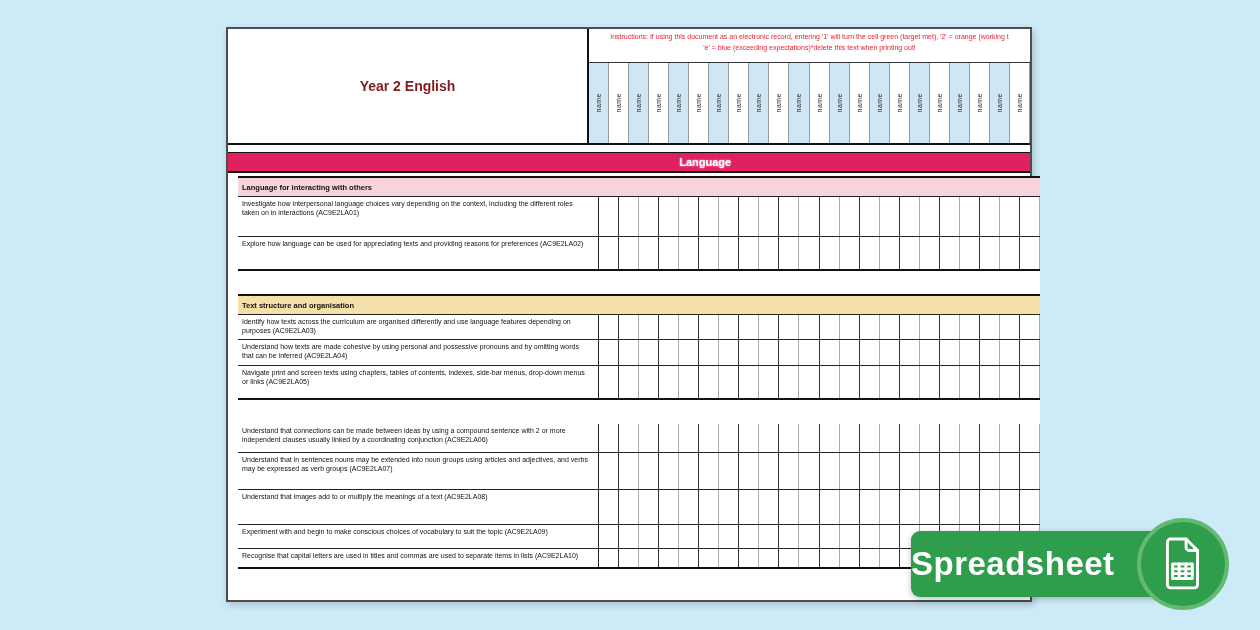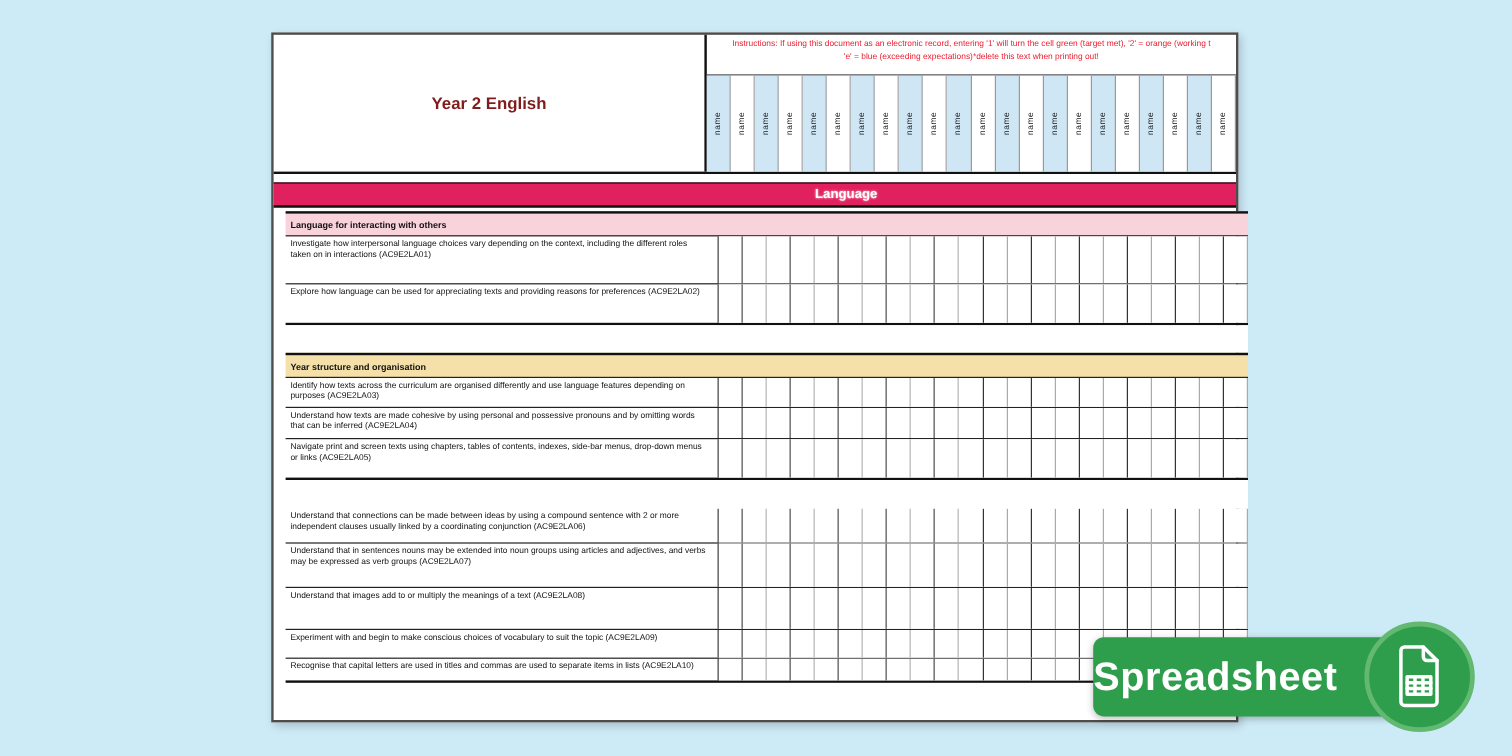--- a/index.html
+++ b/index.html
@@ -226,21 +226,21 @@
             <div class="mark-cell"></div>
             <div class="mark-cell lt"></div>
             <div class="mark-cell"></div>
             <div class="mark-cell lt"></div>
           </div>
         </div>
       </div>
       <div class="section-gap" style="height: 23px;"></div>
       <div class="section">
         <div class="section-header" style="height: 21px; background: rgb(245, 224, 169);">
-          <span>Year structure and organisation</span>
+          <span>Text structure and organisation</span>
         </div>
         <div class="crit-row" style="height: 25px;">
           <div class="crit-label">Identify how texts across the curriculum are organised differently and use language features depending on purposes (AC9E2LA03)</div>
           <div class="crit-grid">
             <div class="mark-cell"></div>
             <div class="mark-cell lt"></div>
             <div class="mark-cell"></div>
             <div class="mark-cell lt"></div>
             <div class="mark-cell"></div>
             <div class="mark-cell lt"></div>

